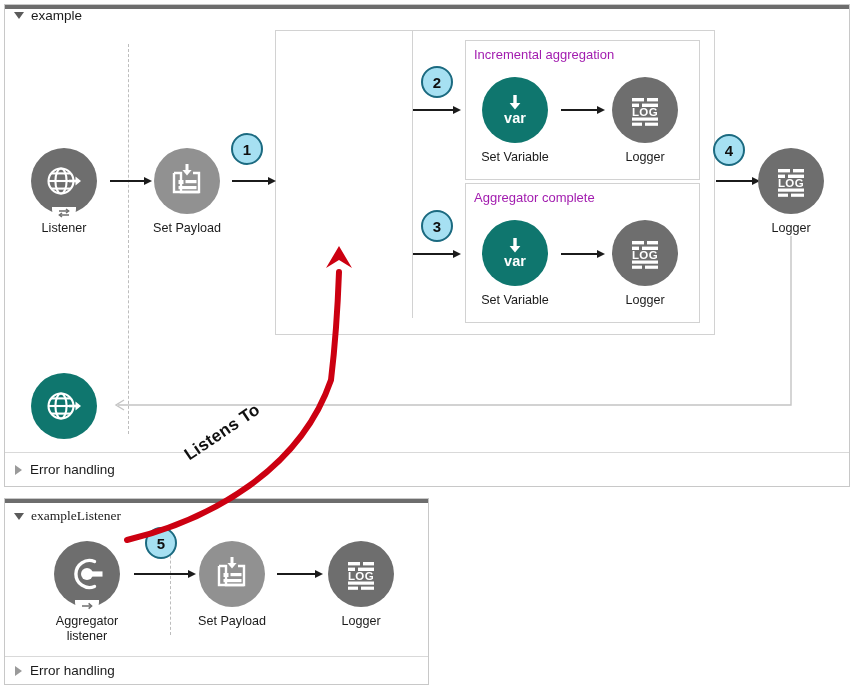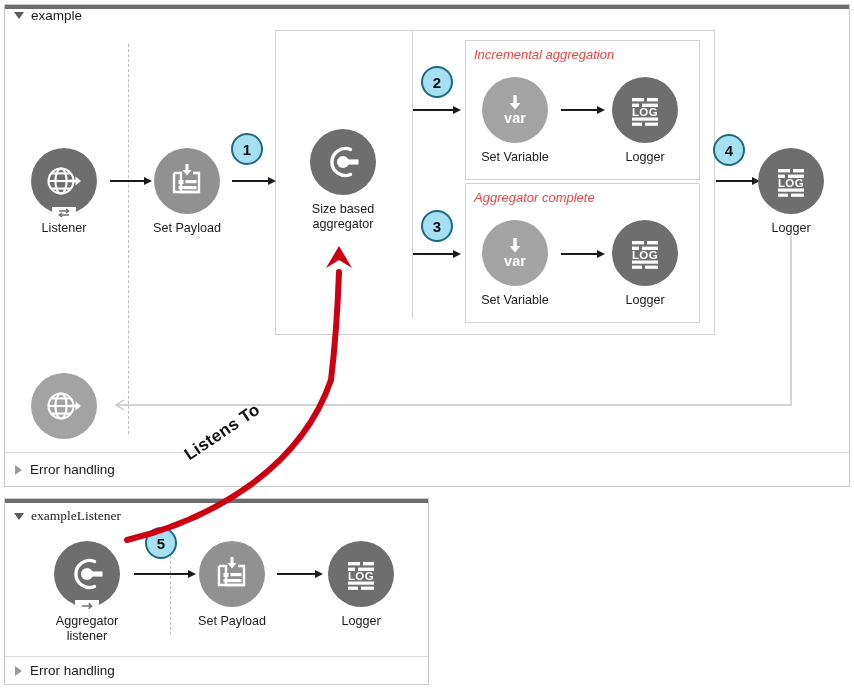--- a/index.html
+++ b/index.html
@@ -14,28 +14,28 @@
   .panel{position:absolute;background:#ffffff;border:1px solid #c8c8c8;box-sizing:border-box;}
   .panel-topbar{position:absolute;left:0;top:0;height:4px;width:100%;background:#6d6d6d;}
   .panel-header{position:absolute;display:flex;align-items:center;gap:7px;font-size:13.5px;color:#1b1b1b;}
   .tri-down{width:0;height:0;border-left:5px solid transparent;border-right:5px solid transparent;border-top:7px solid #5b5b5b;}
   .tri-right{width:0;height:0;border-top:5px solid transparent;border-bottom:5px solid transparent;border-left:7px solid #9a9a9a;}
   .errorbar{position:absolute;display:flex;align-items:center;gap:8px;font-size:13.5px;color:#1b1b1b;border-top:1px solid #d9d9d9;box-sizing:border-box;}
 
   
   .scopebox{position:absolute;border:1px solid #d2d2d2;background:#ffffff;box-sizing:border-box;}
   .groupbox{position:absolute;border:1px solid #d2d2d2;background:#ffffff;box-sizing:border-box;}
-  .grouplabel{position:absolute;font-size:13px;color:#ef4444;white-space:nowrap;font-style:italic;}
+  .grouplabel{position:absolute;font-size:13px;color:#a21caf;white-space:nowrap;}
 
   
   .node{position:absolute;width:76px;text-align:center;}
   .node .disc{width:66px;height:66px;border-radius:50%;margin:0 auto;position:relative;display:flex;align-items:center;justify-content:center;}
   .disc.dark{background:#6e6e6e;}
   .disc.mid{background:#919191;}
-  .disc.light{background:#a3a3a3;}
+  .disc.light{background:#0f766e;}
   .node .caption{margin-top:7px;font-size:12.6px;line-height:14.5px;color:#1b1b1b;white-space:pre-line;}
 
   
   .subbadge{position:absolute;left:50%;transform:translateX(-50%);bottom:-7px;width:24px;height:14px;
             background:#ffffff;border-radius:0 0 12px 12px;display:flex;align-items:flex-start;justify-content:center;}
 
   
   .arrow{position:absolute;height:12px;display:flex;align-items:center;}
   .arrow .shaft{height:1.5px;background:#1b1b1b;flex:1;}
   .arrow .head{width:0;height:0;border-top:4.5px solid transparent;border-bottom:4.5px solid transparent;border-left:8px solid #1b1b1b;margin-left:-1px;}
@@ -132,31 +132,20 @@
 
   <div class="arrow" style="left:232px;top:175px;width:44px;">
     <div class="shaft"></div>
       <div class="head"></div>
   </div>
 
   <div class="numbadge" style="left:231px;top:133px;">
     <span>1</span>
   </div>
 
-  <div class="node" style="left:305px;top:129px;">
-    <div class="disc dark">
-      <svg width="42" height="42" viewBox="0 0 42 42" aria-hidden="true">
-        <path d="M28.5 8.5 A13.5 13.5 0 1 0 28.5 33.5" fill="none" stroke="#ffffff" stroke-width="3.4" stroke-linecap="round"></path>
-        <circle cx="21" cy="21" r="6" fill="#ffffff"></circle>
-        <rect x="21" y="18.4" width="15.5" height="5.2" fill="#ffffff"></rect>
-      </svg>
-    </div>
-    <div class="caption">Size based
-aggregator</div>
-  </div>
 
   <div class="arrow" style="left:413px;top:104px;width:48px;">
     <div class="shaft"></div>
       <div class="head"></div>
   </div>
   <div class="numbadge" style="left:421px;top:66px;">
     <span>2</span>
   </div>
 
   <div class="arrow" style="left:413px;top:248px;width:48px;">

